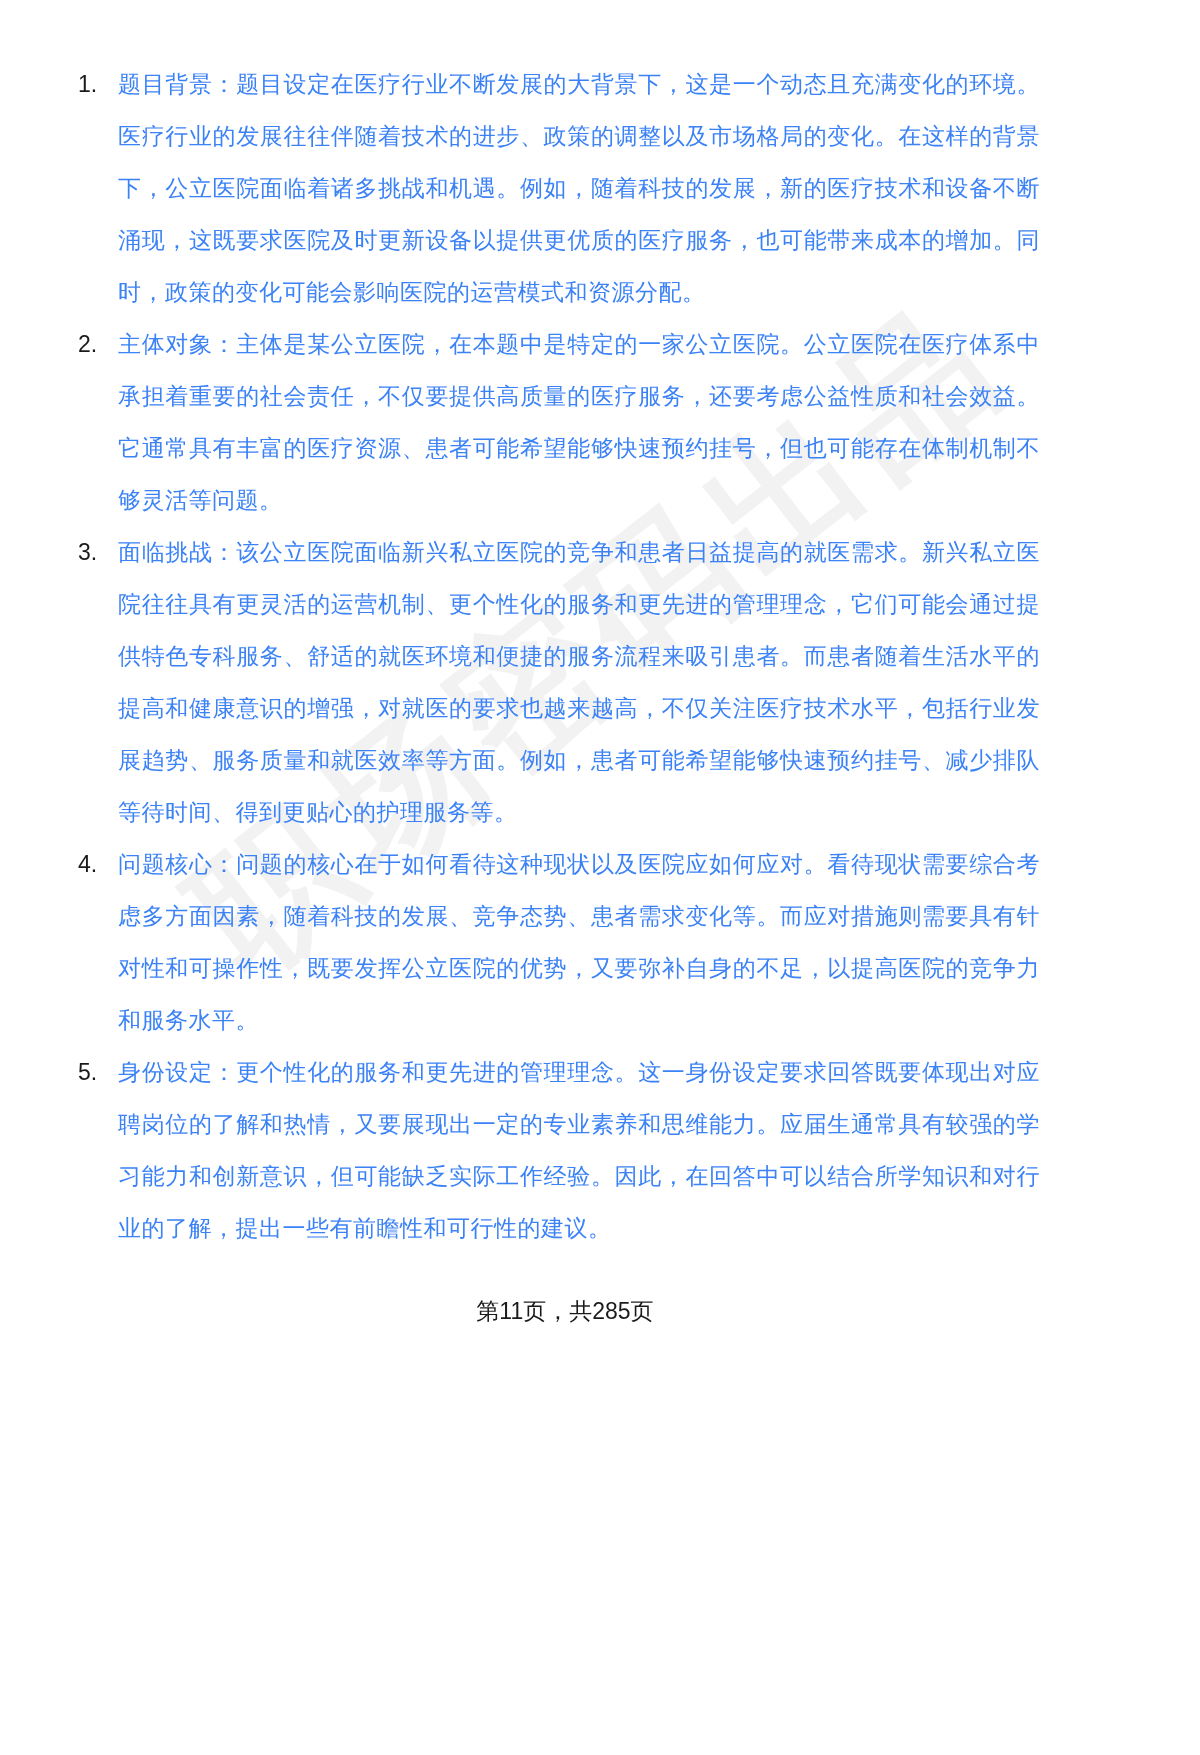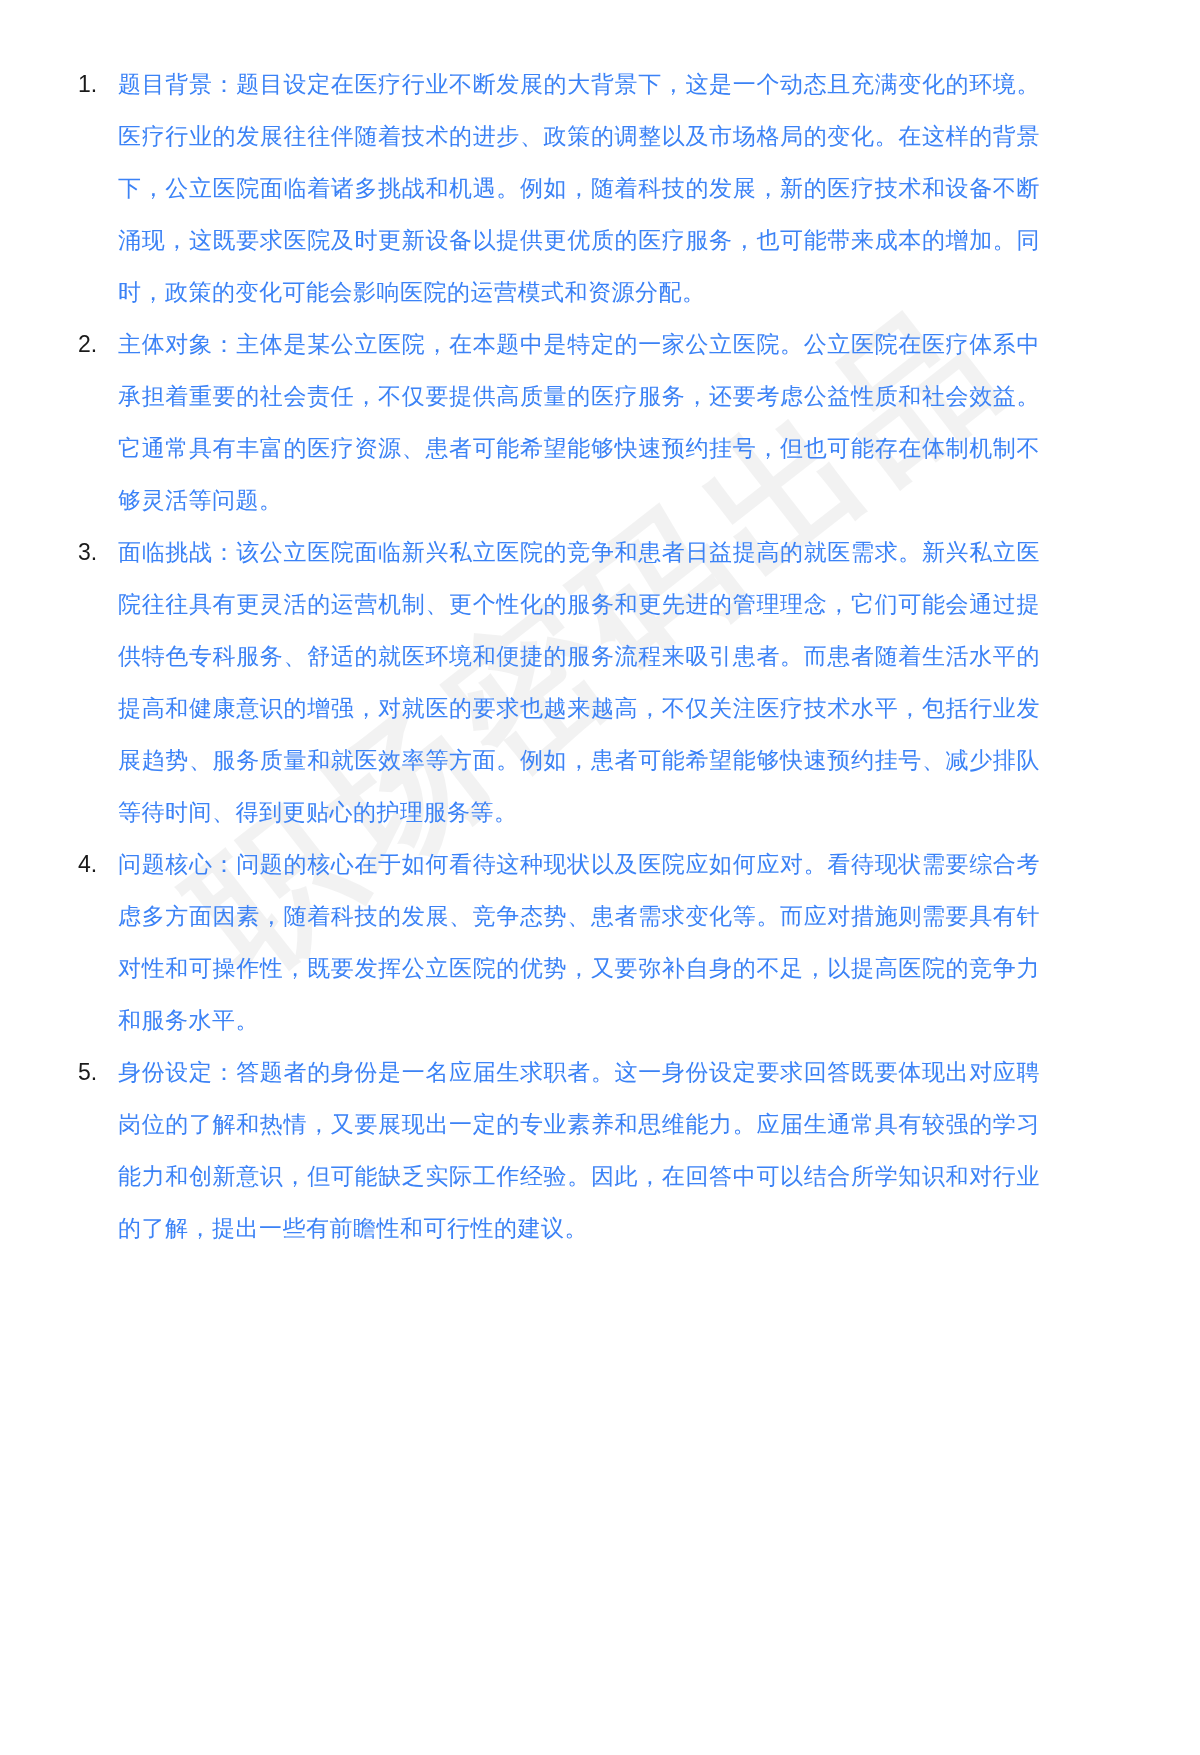--- a/index.html
+++ b/index.html
@@ -91,19 +91,20 @@
       <div class="item-text">面临挑战：该公立医院面临新兴私立医院的竞争和患者日益提高的就医需求。新兴私立医院往往具有更灵活的运营机制、更个性化的服务和更先进的管理理念，它们可能会通过提供特色专科服务、舒适的就医环境和便捷的服务流程来吸引患者。而患者随着生活水平的提高和健康意识的增强，对就医的要求也越来越高，不仅关注医疗技术水平，包括行业发展趋势、服务质量和就医效率等方面。例如，患者可能希望能够快速预约挂号、减少排队等待时间、得到更贴心的护理服务等。</div>
     </div>
 
     <div class="list-item">
       <span class="item-num">4.</span>
       <div class="item-text">问题核心：问题的核心在于如何看待这种现状以及医院应如何应对。看待现状需要综合考虑多方面因素，随着科技的发展、竞争态势、患者需求变化等。而应对措施则需要具有针对性和可操作性，既要发挥公立医院的优势，又要弥补自身的不足，以提高医院的竞争力和服务水平。</div>
     </div>
 
     <div class="list-item">
       <span class="item-num">5.</span>
-      <div class="item-text">身份设定：答题者的身份是一名应届生求职者。这一身份设定要求回答既要体现出对应聘岗位的了解和热情，又要展现出一定的专业素养和思维能力。应届生通常具有较强的学习能力和创新意识，但可能缺乏实际工作经验。因此，在回答中可以结合所学知识和对行业的了解，提出一些有前瞻性和可行性的建议。</div>
+      <div class="item-text">身份设定：更个性化的服务和更先进的管理理念。这一身份设定要求回答既要体现出对应聘岗位的了解和热情，又要展现出一定的专业素养和思维能力。应届生通常具有较强的学习能力和创新意识，但可能缺乏实际工作经验。因此，在回答中可以结合所学知识和对行业的了解，提出一些有前瞻性和可行性的建议。</div>
     </div>
 
   </div>
 
+  <div class="footer">第11页，共285页</div>
 
 </div>
 
 </body></html>

